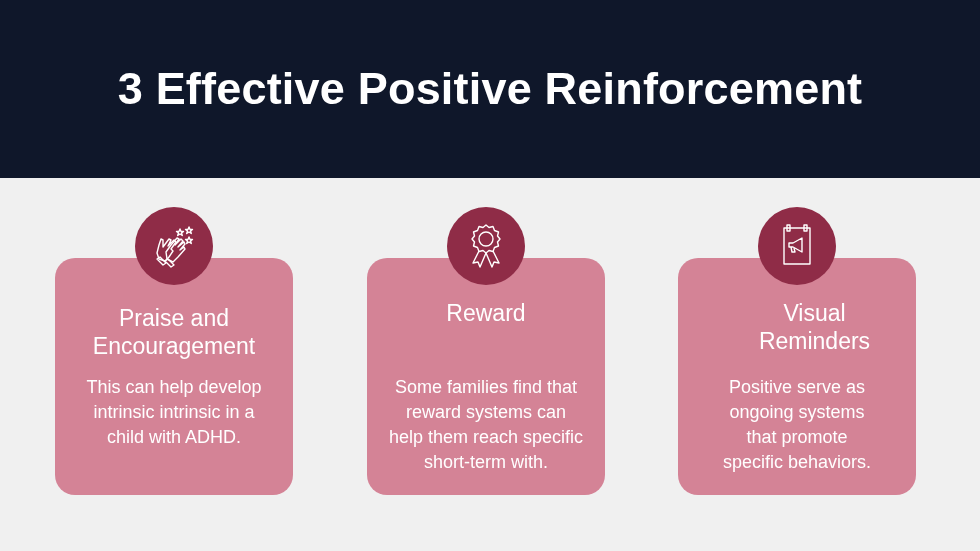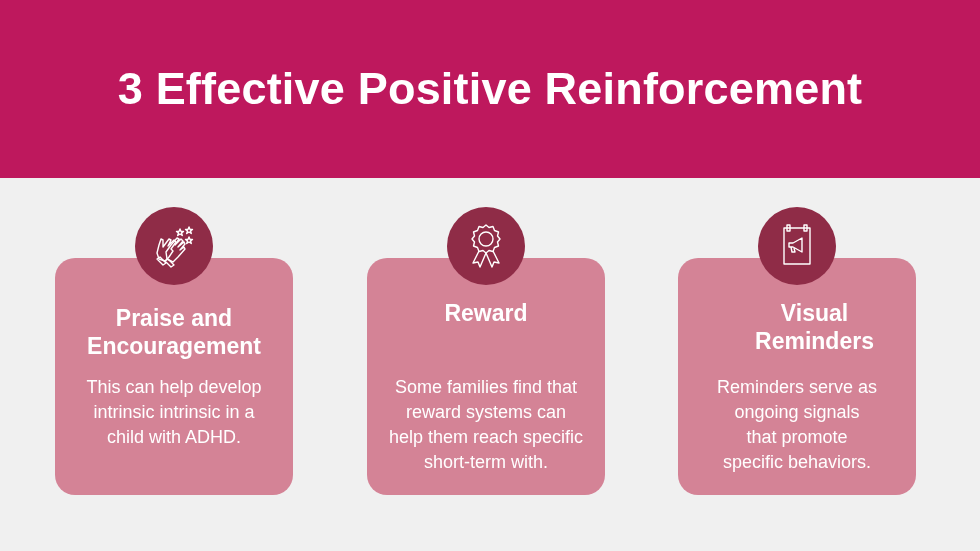--- a/index.html
+++ b/index.html
@@ -4,35 +4,35 @@
   <style>
     * { box-sizing: border-box; margin: 0; padding: 0; }
     html, body { width: 980px; height: 551px; overflow: hidden; }
     body {
       background: #f0f0f0;
       font-family: "Liberation Sans", "DejaVu Sans", sans-serif;
       position: relative;
     }
     .header {
       position: absolute; left: 0; top: 0; width: 980px; height: 178px;
-      background: #be185d;
+      background: #0f172a;
       display: flex; flex-direction: column; align-items: center; justify-content: center;
     }
     .title-line {
       color: #ffffff; font-weight: bold; font-size: 45px; line-height: 70px;
       letter-spacing: 0.2px; text-align: center; white-space: nowrap;
     }
     .card {
       position: absolute; top: 258px; width: 238px; height: 237px;
       background: #d48396; border-radius: 20px;
       color: #ffffff; text-align: center;
     }
     .card-title {
       position: absolute; left: 0; right: 0;
-      font-weight: bold; font-size: 23px; line-height: 28px;
+      font-weight: normal; font-size: 23px; line-height: 28px;
     }
     .card-body {
       position: absolute; left: 8px; right: 8px;
       font-size: 18px; line-height: 25px;
     }
     .circle {
       position: absolute; top: 207px; width: 78px; height: 78px;
       border-radius: 50%; background: #8f2c47;
       display: flex; align-items: center; justify-content: center;
     }
@@ -90,22 +90,22 @@
     <path d="M32 30 L38 42 L33 41 L31 46 L25 32"></path>
   </svg>
 </div>
 
 <div class="card" style="left:678px;">
   <div class="card-title" style="top:41px;padding-left:35px;">
     <div>Visual</div>
     <div>Reminders</div>
   </div>
   <div class="card-body" style="top:117px;">
-    <div>Reminders serve as</div>
-    <div>ongoing signals</div>
+    <div>Positive serve as</div>
+    <div>ongoing systems</div>
     <div>that promote</div>
     <div>specific behaviors.</div>
   </div>
 </div>
 <div class="circle" style="left:758px;">
   <svg viewBox="0 0 50 50" fill="none" stroke="#ffffff" stroke-width="1.4" stroke-linejoin="round">
     <rect x="12" y="7" width="26" height="36"></rect>
     <rect x="15" y="4" width="3" height="6"></rect>
     <rect x="32" y="4" width="3" height="6"></rect>
     <path d="M17 22 L21 22 L30 17 L30 31 L21 26 L17 26 Z"></path>

